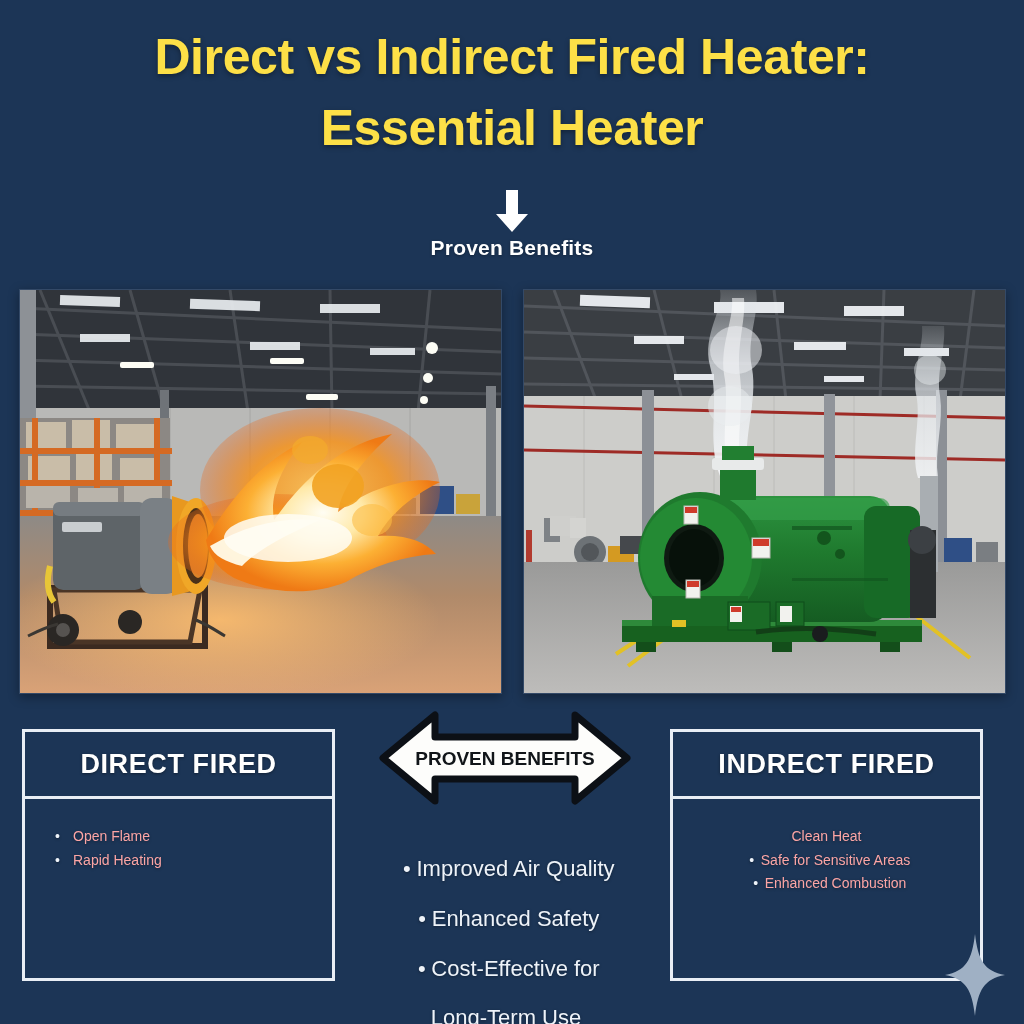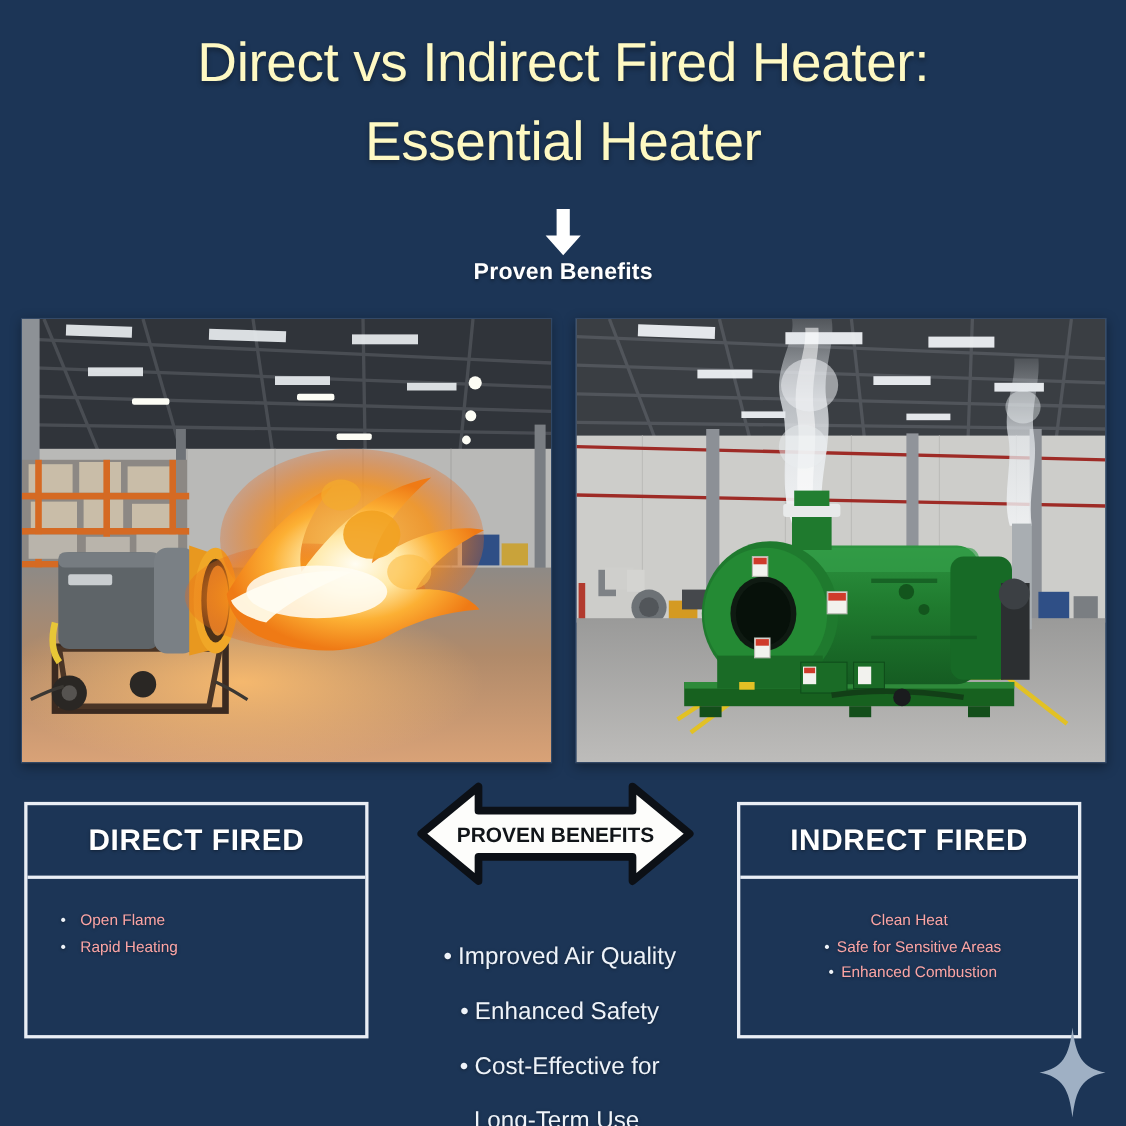--- a/index.html
+++ b/index.html
@@ -19,22 +19,22 @@
 
   
   .title-block {
     position: absolute;
     left: 0;
     top: 22px;
     width: 1024px;
     text-align: center;
   }
   .title-line {
-    color: #fef9c3;
-    font-weight: normal;
+    color: #fde047;
+    font-weight: bold;
     font-size: 50px;
     line-height: 1.42;
     letter-spacing: -0.4px;
     text-shadow: 0 2px 5px rgba(0,0,0,0.35);
   }
 
   .down-arrow {
     position: absolute;
     left: 495px;
     top: 190px;
@@ -66,21 +66,21 @@
     box-shadow: 0 3px 10px rgba(0,0,0,0.35);
   }
   #photo-left  { left: 19px; }
   #photo-right { left: 523px; }
   .photo svg { display: block; width: 100%; height: 100%; }
 
   
   .panel {
     position: absolute;
     top: 729px;
-    height: 215px;
+    height: 252px;
     border: 3px solid #e9eef5;
     box-sizing: border-box;
   }
   #panel-direct   { left: 22px;  width: 313px; }
   #panel-indirect { left: 670px; width: 313px; }
 
   .panel-head {
     height: 64px;
     border-bottom: 3px solid #e9eef5;
     display: flex;

